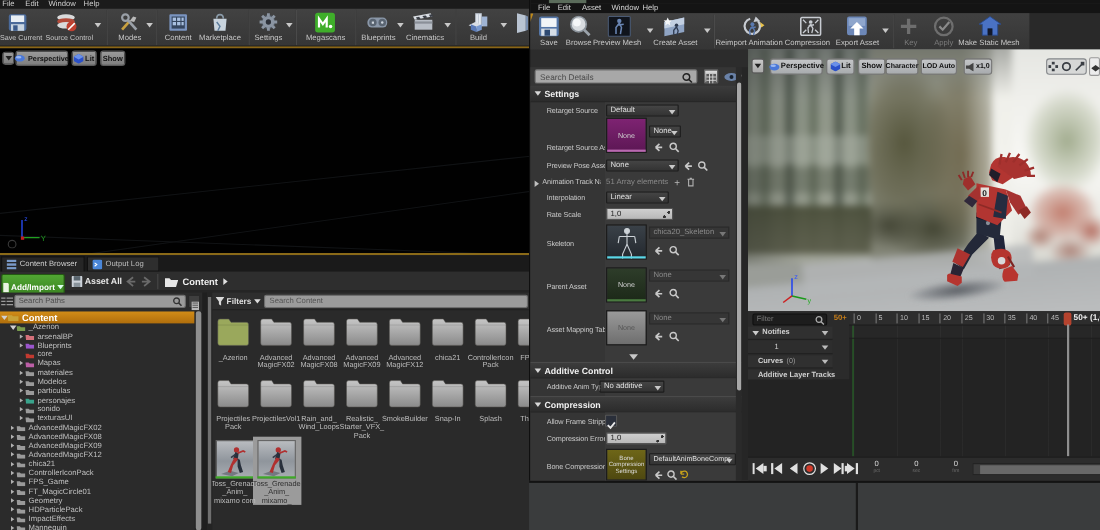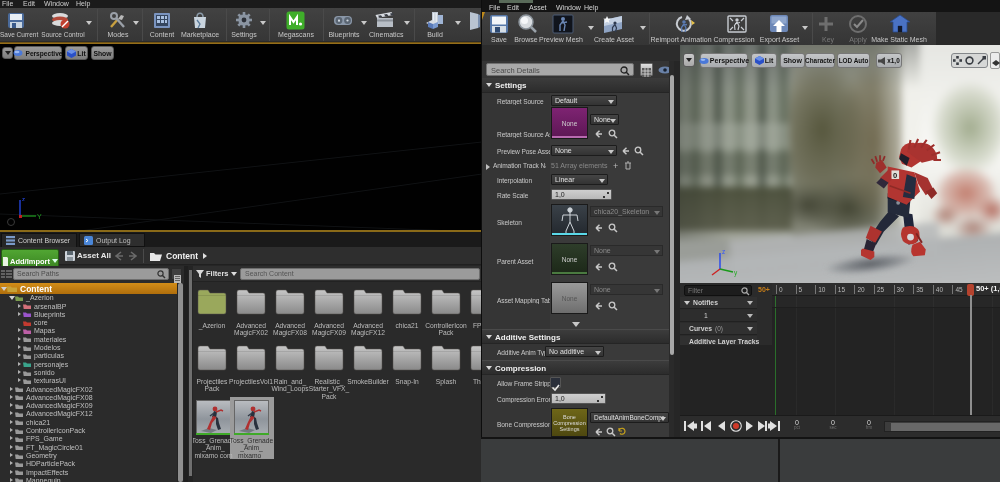--- a/index.html
+++ b/index.html
@@ -747,21 +747,21 @@
         </svg>
       <svg class="abs arr" style="left:126px;top:208px">
           <use href="#mag"></use>
         </svg>
 
       <div class="abs" style="left:90px;top:229px;width:0;height:0;border-left:4px solid transparent;border-right:4px solid transparent;border-top:5px solid #c8c8c8;"></div>
     </div>
 
     <div class="abs" style="left:0;top:268px;width:199px;height:15px;background:linear-gradient(#3c3c3c,#2c2c2c);border-top:1px solid #4a4a4a;border-bottom:1px solid #252525;">
       <div class="abs" style="left:4px;top:5px;width:0;height:0;border-left:3.5px solid transparent;border-right:3.5px solid transparent;border-top:4.5px solid #d8d8d8;"></div>
-      <div class="abs" style="left:13px;top:2.5px;color:#f0f0f0;font-size:8px;font-weight:bold;">Additive Settings</div>
+      <div class="abs" style="left:13px;top:2.5px;color:#f0f0f0;font-size:8px;font-weight:bold;">Additive Control</div>
     </div>
     <div class="abs" style="left:68px;top:283px;width:119px;height:16px;background:#3a3a3a;"></div>
     <div class="abs lbl" style="left:15px;top:288px;">Additive Anim Type</div>
     <div class="dd abs" style="left:63px;top:285px;width:59px;">No additive</div>
 
     <div class="abs" style="left:0;top:299px;width:199px;height:15px;background:linear-gradient(#3c3c3c,#2c2c2c);border-top:1px solid #4a4a4a;border-bottom:1px solid #252525;">
       <div class="abs" style="left:4px;top:5px;width:0;height:0;border-left:3.5px solid transparent;border-right:3.5px solid transparent;border-top:4.5px solid #d8d8d8;"></div>
       <div class="abs" style="left:13px;top:2.5px;color:#f0f0f0;font-size:8px;font-weight:bold;">Compression</div>
     </div>
     <div class="abs" style="left:68px;top:314px;width:119px;height:62px;background:#3a3a3a;"></div>

